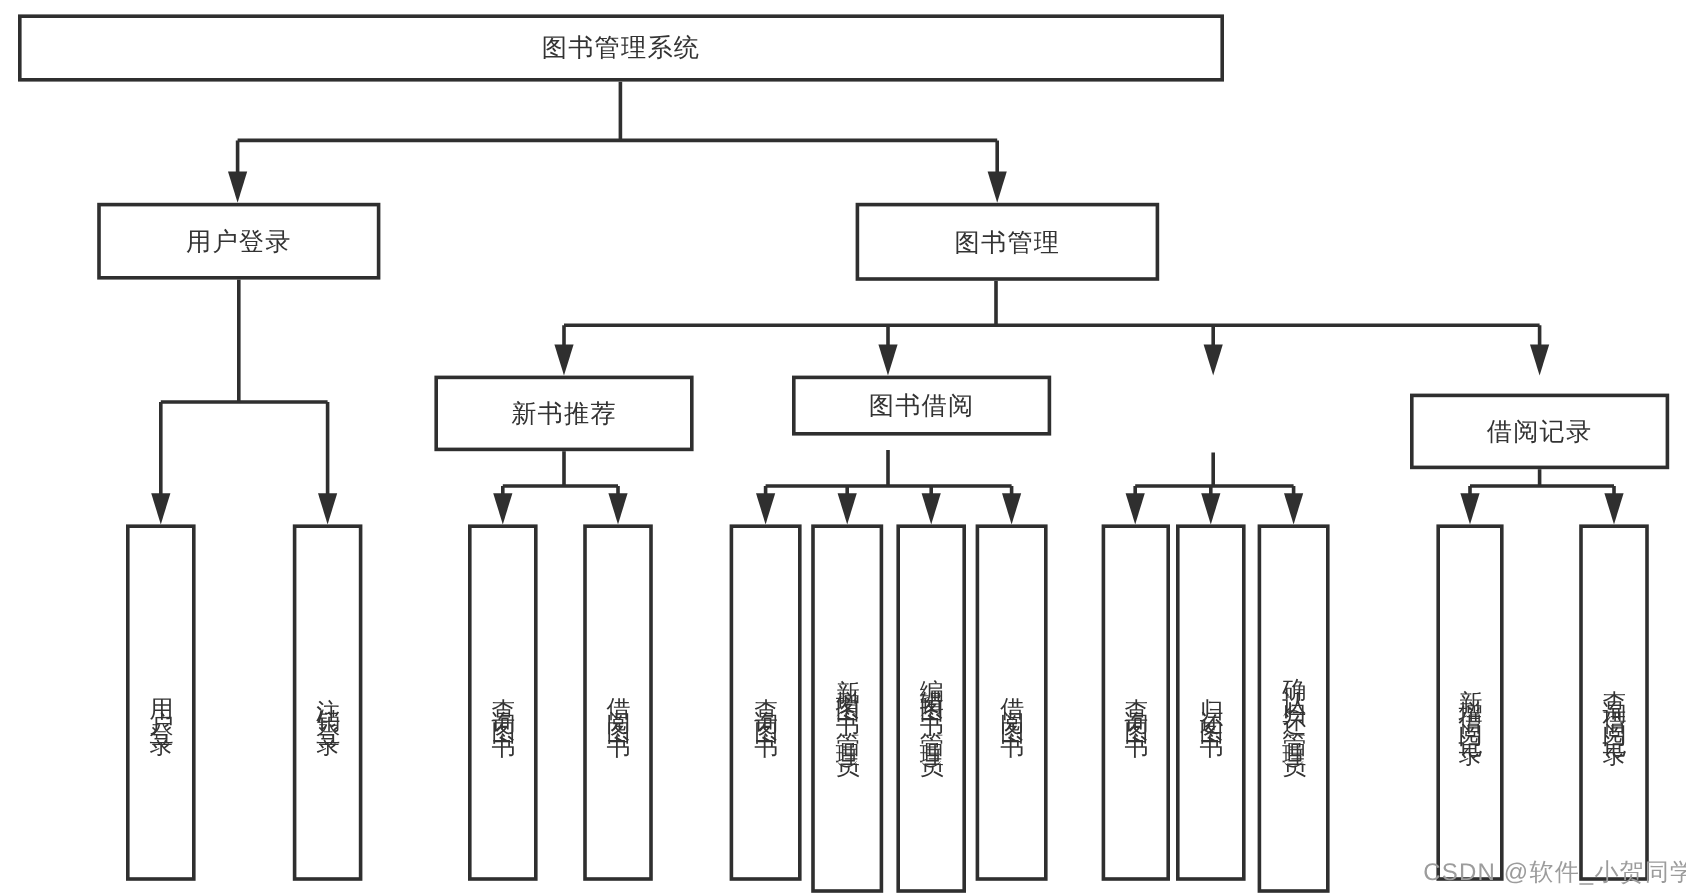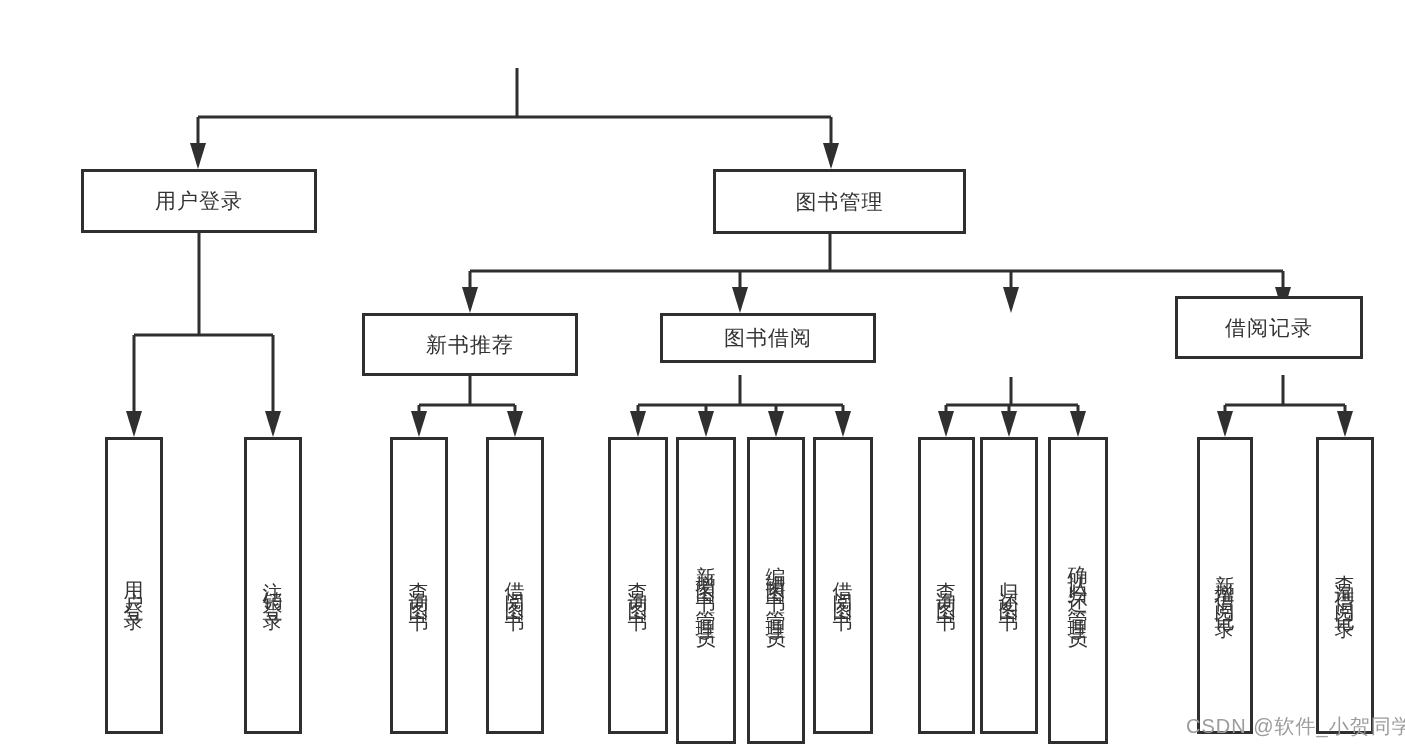--- a/index.html
+++ b/index.html
@@ -81,35 +81,38 @@
     <path d="M1011 377 V405 M946 405 H1078 M946 405 V413 M1009 405 V413 M1078 405 V413"></path>
     <polygon points="938,411 954,411 946,437"></polygon>
     <polygon points="1001,411 1017,411 1009,437"></polygon>
     <polygon points="1070,411 1086,411 1078,437"></polygon>
 
     <path d="M1283 375 V405 M1225 405 H1345 M1225 405 V413 M1345 405 V413"></path>
     <polygon points="1217,411 1233,411 1225,437"></polygon>
     <polygon points="1337,411 1353,411 1345,437"></polygon>
   </svg>
 
+  <div class="node hbox" style="left:15px;top:12px;width:1005px;height:56px">
+    <span>图书管理系统</span>
+  </div>
 
   <div class="node hbox" style="left:81px;top:169px;width:236px;height:64px">
     <span>用户登录</span>
   </div>
   <div class="node hbox" style="left:713px;top:169px;width:253px;height:65px">
     <span>图书管理</span>
   </div>
 
   <div class="node hbox" style="left:362px;top:313px;width:216px;height:63px">
     <span>新书推荐</span>
   </div>
   <div class="node hbox" style="left:660px;top:313px;width:216px;height:50px">
     <span>图书借阅</span>
   </div>
-  <div class="node hbox" style="left:1175px;top:296px;width:188px;height:63px">
+  <div class="node hbox" style="left:1175px;top:328px;width:216px;height:63px">
     <span>借阅记录</span>
   </div>
 
   <div class="node vbox" style="left:105px;top:437px;width:58px;height:297px">
     <span>用户登录</span>
   </div>
   <div class="node vbox" style="left:244px;top:437px;width:58px;height:297px">
     <span>注销登录</span>
   </div>
 

